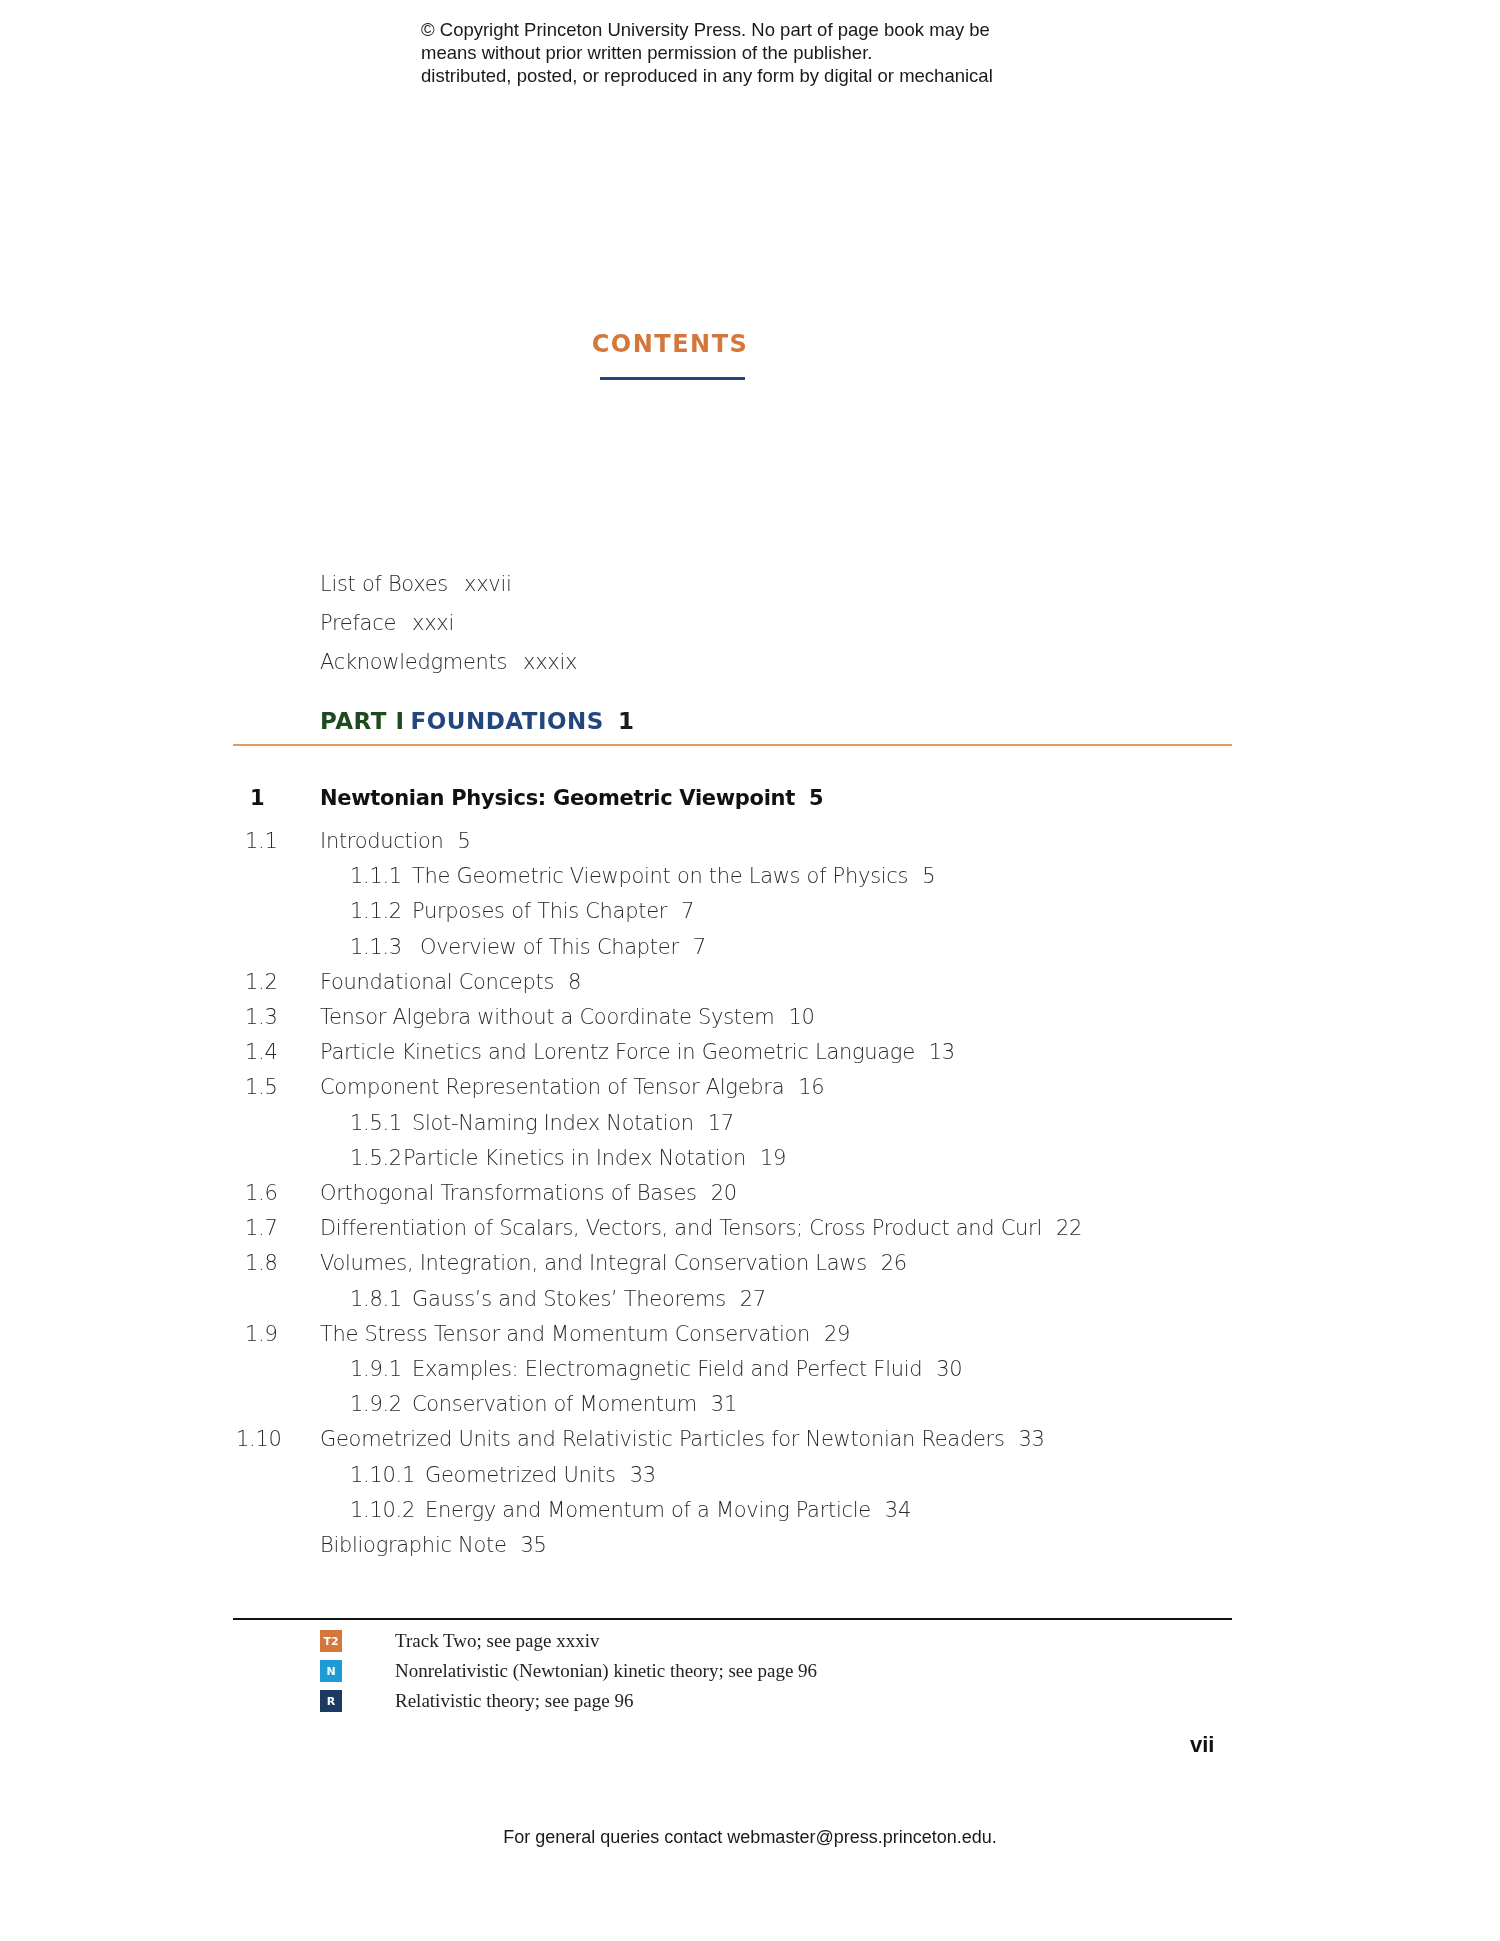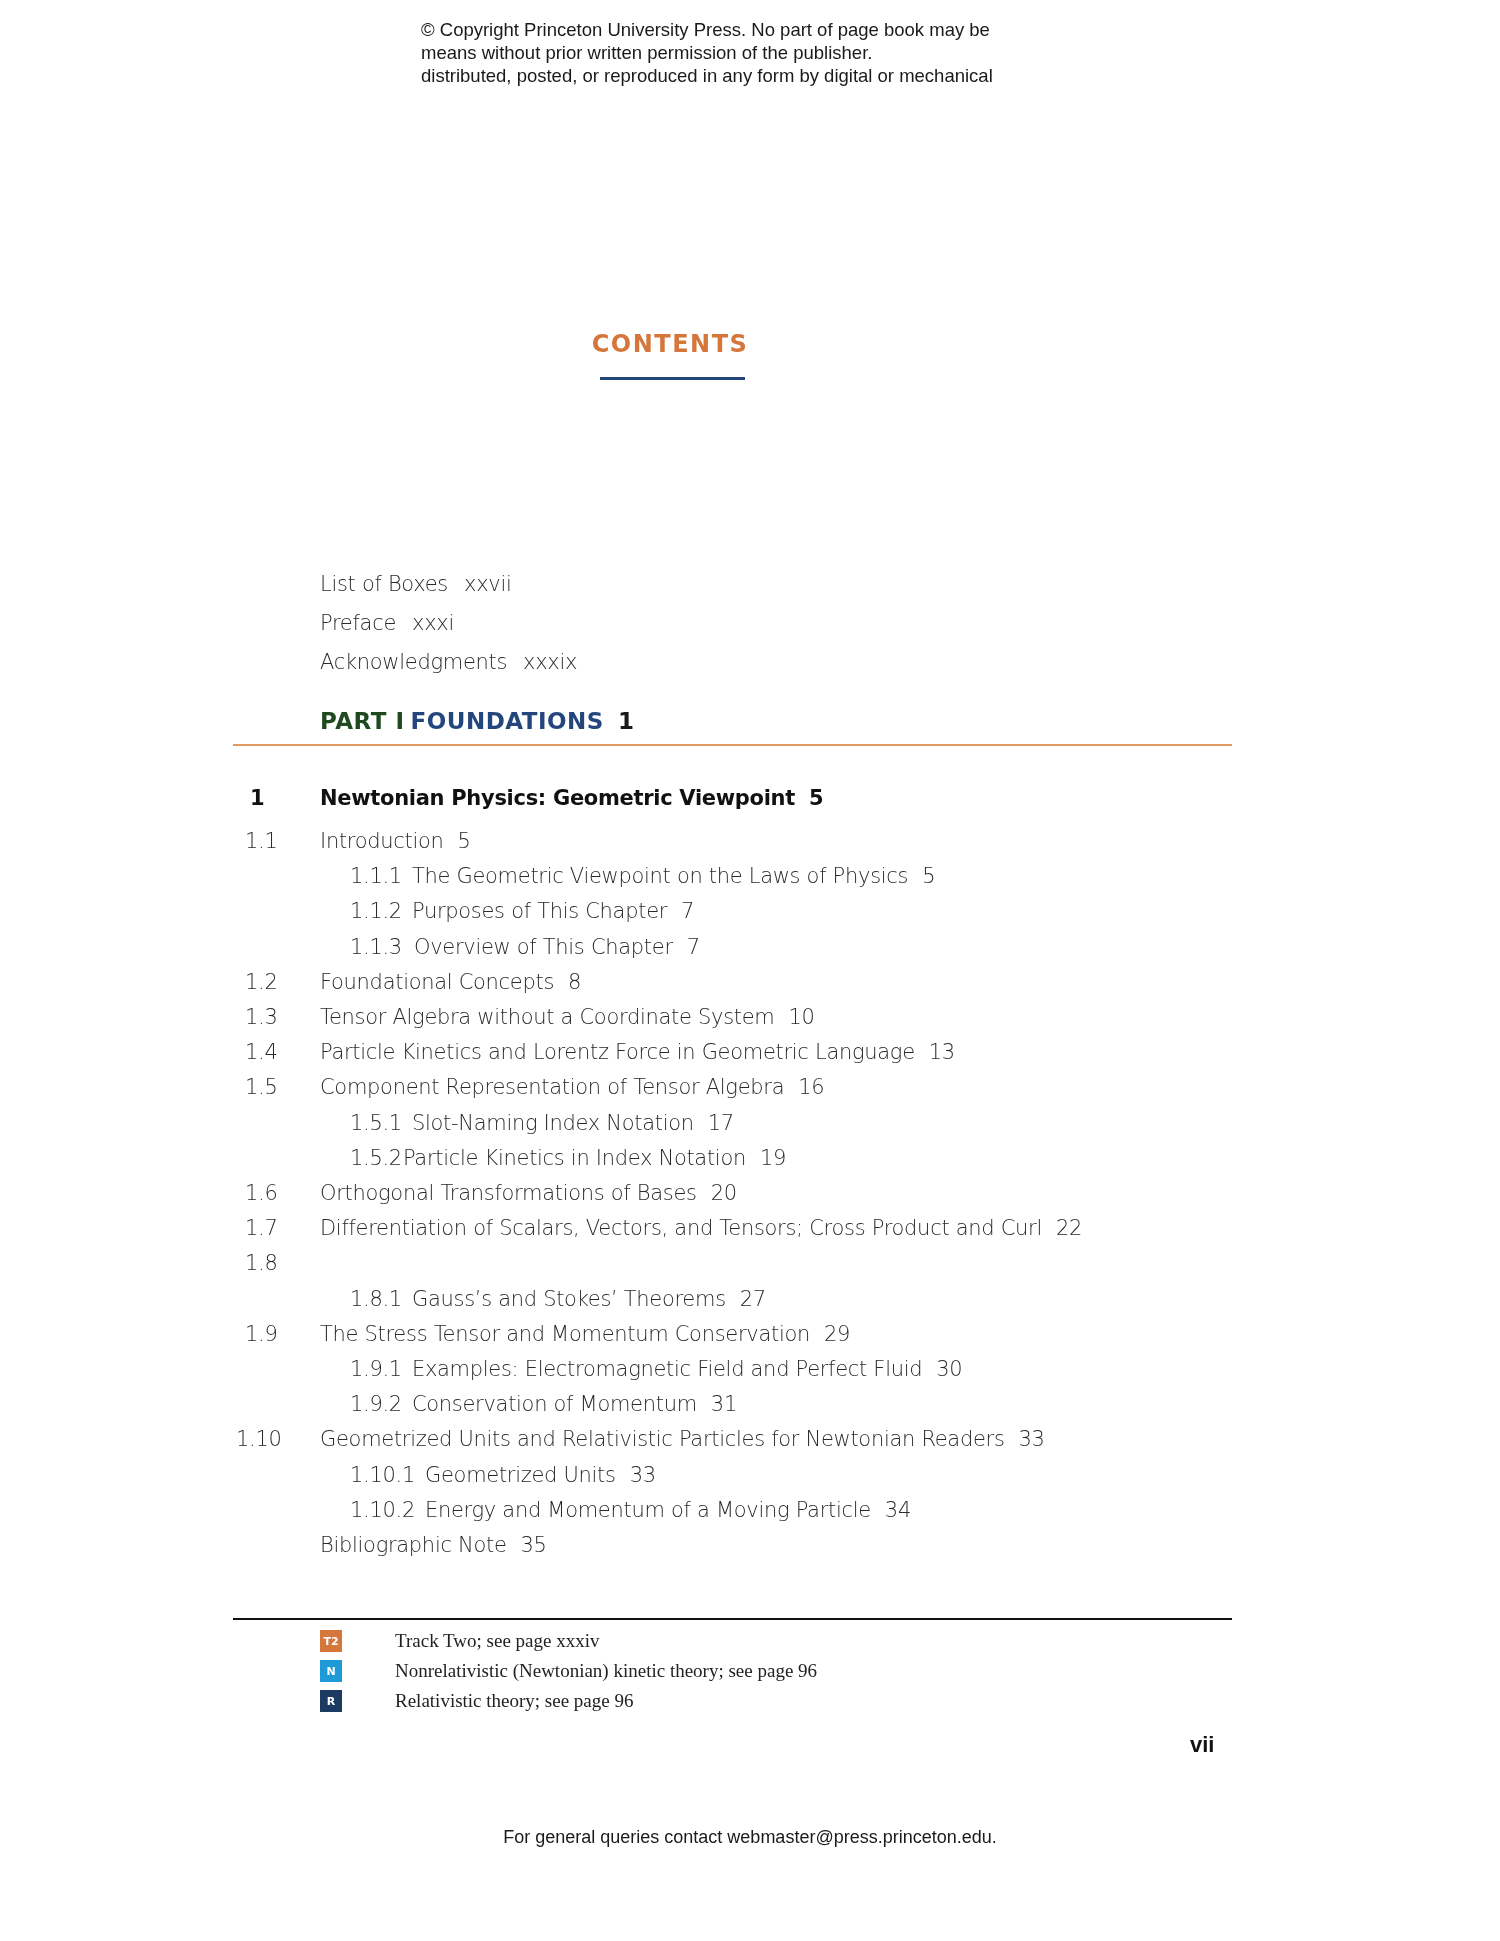--- a/index.html
+++ b/index.html
@@ -79,21 +79,21 @@
       <span class="num">1.1</span>
       <span class="title"><span>Introduction</span><span class="pg">5</span></span>
     </div>
     <div class="abs row toc-sans sub" style="top: 864px;">
       <span class="title"><span style="margin-right: 10px;">1.1.1</span><span>The Geometric Viewpoint on the Laws of Physics</span><span class="pg">5</span></span>
     </div>
     <div class="abs row toc-sans sub" style="top: 899px;">
       <span class="title"><span style="margin-right: 10px;">1.1.2</span><span>Purposes of This Chapter</span><span class="pg">7</span></span>
     </div>
     <div class="abs row toc-sans sub" style="top: 935px;">
-      <span class="title"><span style="margin-right: 12px;">1.1.3</span><span>Overview of This Chapter</span><span class="pg">7</span></span>
+      <span class="title"><span style="margin-right: 18px;">1.1.3</span><span>Overview of This Chapter</span><span class="pg">7</span></span>
     </div>
     <div class="abs row toc-sans sec" style="top: 970px;">
       <span class="num">1.2</span>
       <span class="title"><span>Foundational Concepts</span><span class="pg">8</span></span>
     </div>
     <div class="abs row toc-sans sec" style="top: 1005px;">
       <span class="num">1.3</span>
       <span class="title"><span>Tensor Algebra without a Coordinate System</span><span class="pg">10</span></span>
     </div>
     <div class="abs row toc-sans sec" style="top: 1040px;">
@@ -113,20 +113,21 @@
     <div class="abs row toc-sans sec" style="top: 1181px;">
       <span class="num">1.6</span>
       <span class="title"><span>Orthogonal Transformations of Bases</span><span class="pg">20</span></span>
     </div>
     <div class="abs row toc-sans sec" style="top: 1216px;">
       <span class="num">1.7</span>
       <span class="title"><span>Differentiation of Scalars, Vectors, and Tensors; Cross Product and Curl</span><span class="pg">22</span></span>
     </div>
     <div class="abs row toc-sans sec" style="top: 1251px;">
       <span class="num">1.8</span>
+      <span class="title"><span>Volumes, Integration, and Integral Conservation Laws</span><span class="pg">26</span></span>
     </div>
     <div class="abs row toc-sans sub" style="top: 1287px;">
       <span class="title"><span style="margin-right: 10px;">1.8.1</span><span>Gauss’s and Stokes’ Theorems</span><span class="pg">27</span></span>
     </div>
     <div class="abs row toc-sans sec" style="top: 1322px;">
       <span class="num">1.9</span>
       <span class="title"><span>The Stress Tensor and Momentum Conservation</span><span class="pg">29</span></span>
     </div>
     <div class="abs row toc-sans sub" style="top: 1357px;">
       <span class="title"><span style="margin-right: 10px;">1.9.1</span><span>Examples: Electromagnetic Field and Perfect Fluid</span><span class="pg">30</span></span>

